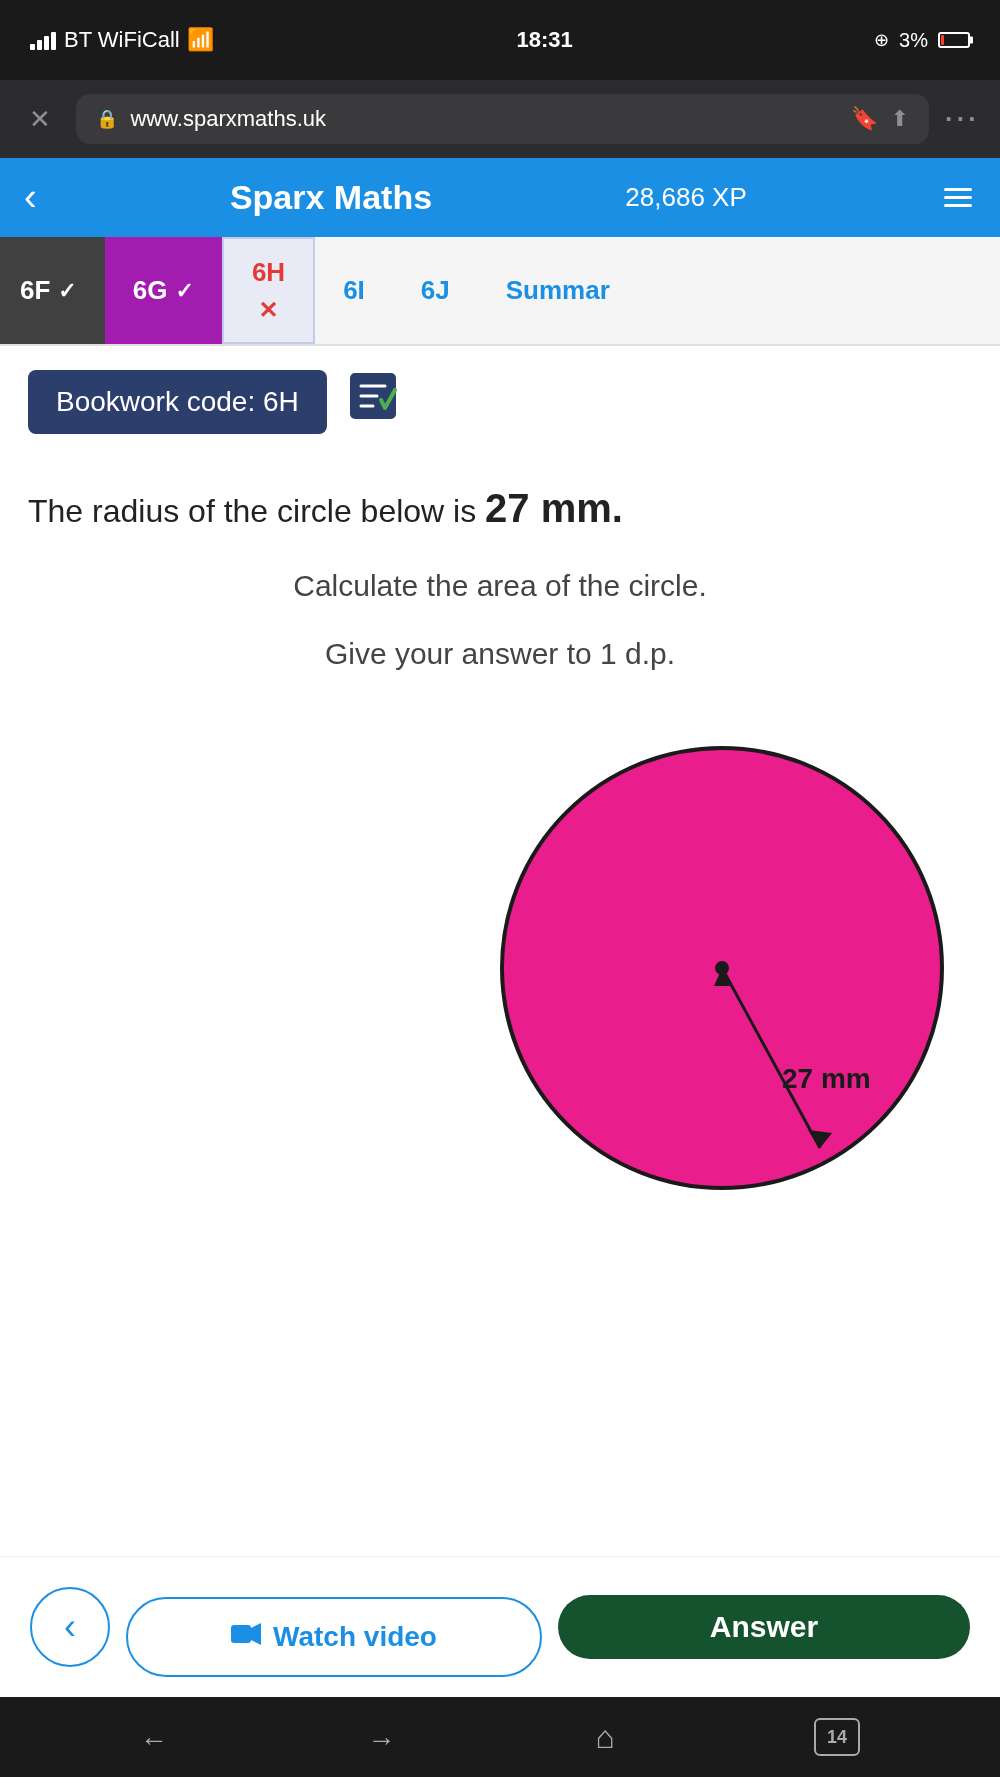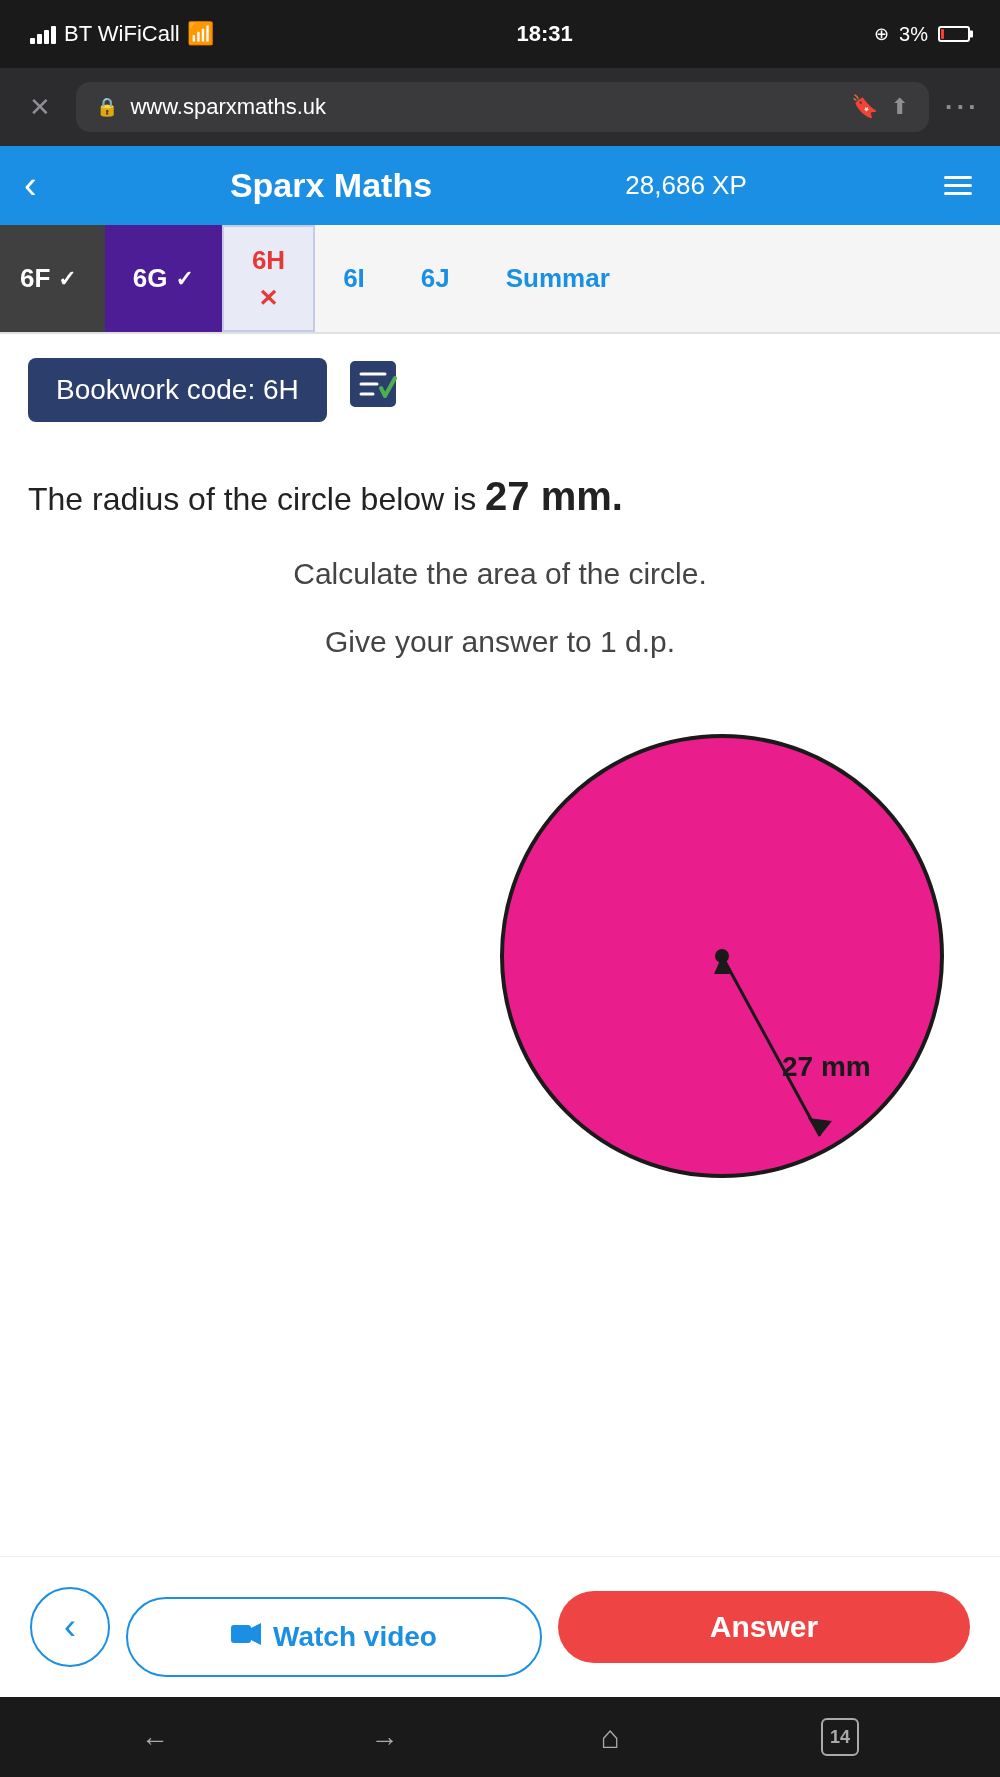--- a/index.html
+++ b/index.html
@@ -10,21 +10,21 @@
       height: 1777px;
       font-family: -apple-system, BlinkMacSystemFont, 'Segoe UI', sans-serif;
       background: #fff;
       overflow: hidden;
       position: relative;
     }
 
     
     .status-bar {
       background: #1a1a1a;
-      height: 68px;
+      height: 80px;
       display: flex;
       align-items: center;
       justify-content: space-between;
       padding: 0 30px;
       color: white;
       font-size: 22px;
       font-weight: 500;
     }
     .status-left {
       display: flex;
@@ -170,21 +170,21 @@
       align-items: center;
       gap: 8px;
       white-space: nowrap;
     }
     .tab-6f {
       background: #404040;
       color: white;
       padding-left: 20px;
     }
     .tab-6g {
-      background: #4c1d95;
+      background: #a21caf;
       color: white;
     }
     .tab-6h {
       background: #e8eaf6;
       color: #e53935;
       border: 2px solid #c5cae9;
       flex-direction: column;
     }
     .tab-6i {
       background: transparent;
@@ -296,24 +296,24 @@
       font-weight: 600;
       cursor: pointer;
       display: flex;
       align-items: center;
       justify-content: center;
       gap: 12px;
       margin-top: 20px;
     }
     .answer-button {
       flex: 1;
-      height: 72px;
+      height: 64px;
       border-radius: 50px;
       border: none;
-      background: #ef4444;
+      background: #14532d;
       color: white;
       font-size: 30px;
       font-weight: 600;
       cursor: pointer;
       display: flex;
       align-items: center;
       justify-content: center;
     }
 
     
@@ -331,21 +331,21 @@
     }
     .phone-nav-btn {
       color: #aaa;
       font-size: 28px;
       cursor: pointer;
       display: flex;
       align-items: center;
       justify-content: center;
     }
     .tab-counter {
-      width: 38px;
+      width: 46px;
       height: 38px;
       border: 2px solid #aaa;
       border-radius: 6px;
       color: #aaa;
       font-size: 18px;
       display: flex;
       align-items: center;
       justify-content: center;
       font-weight: 600;
     }

